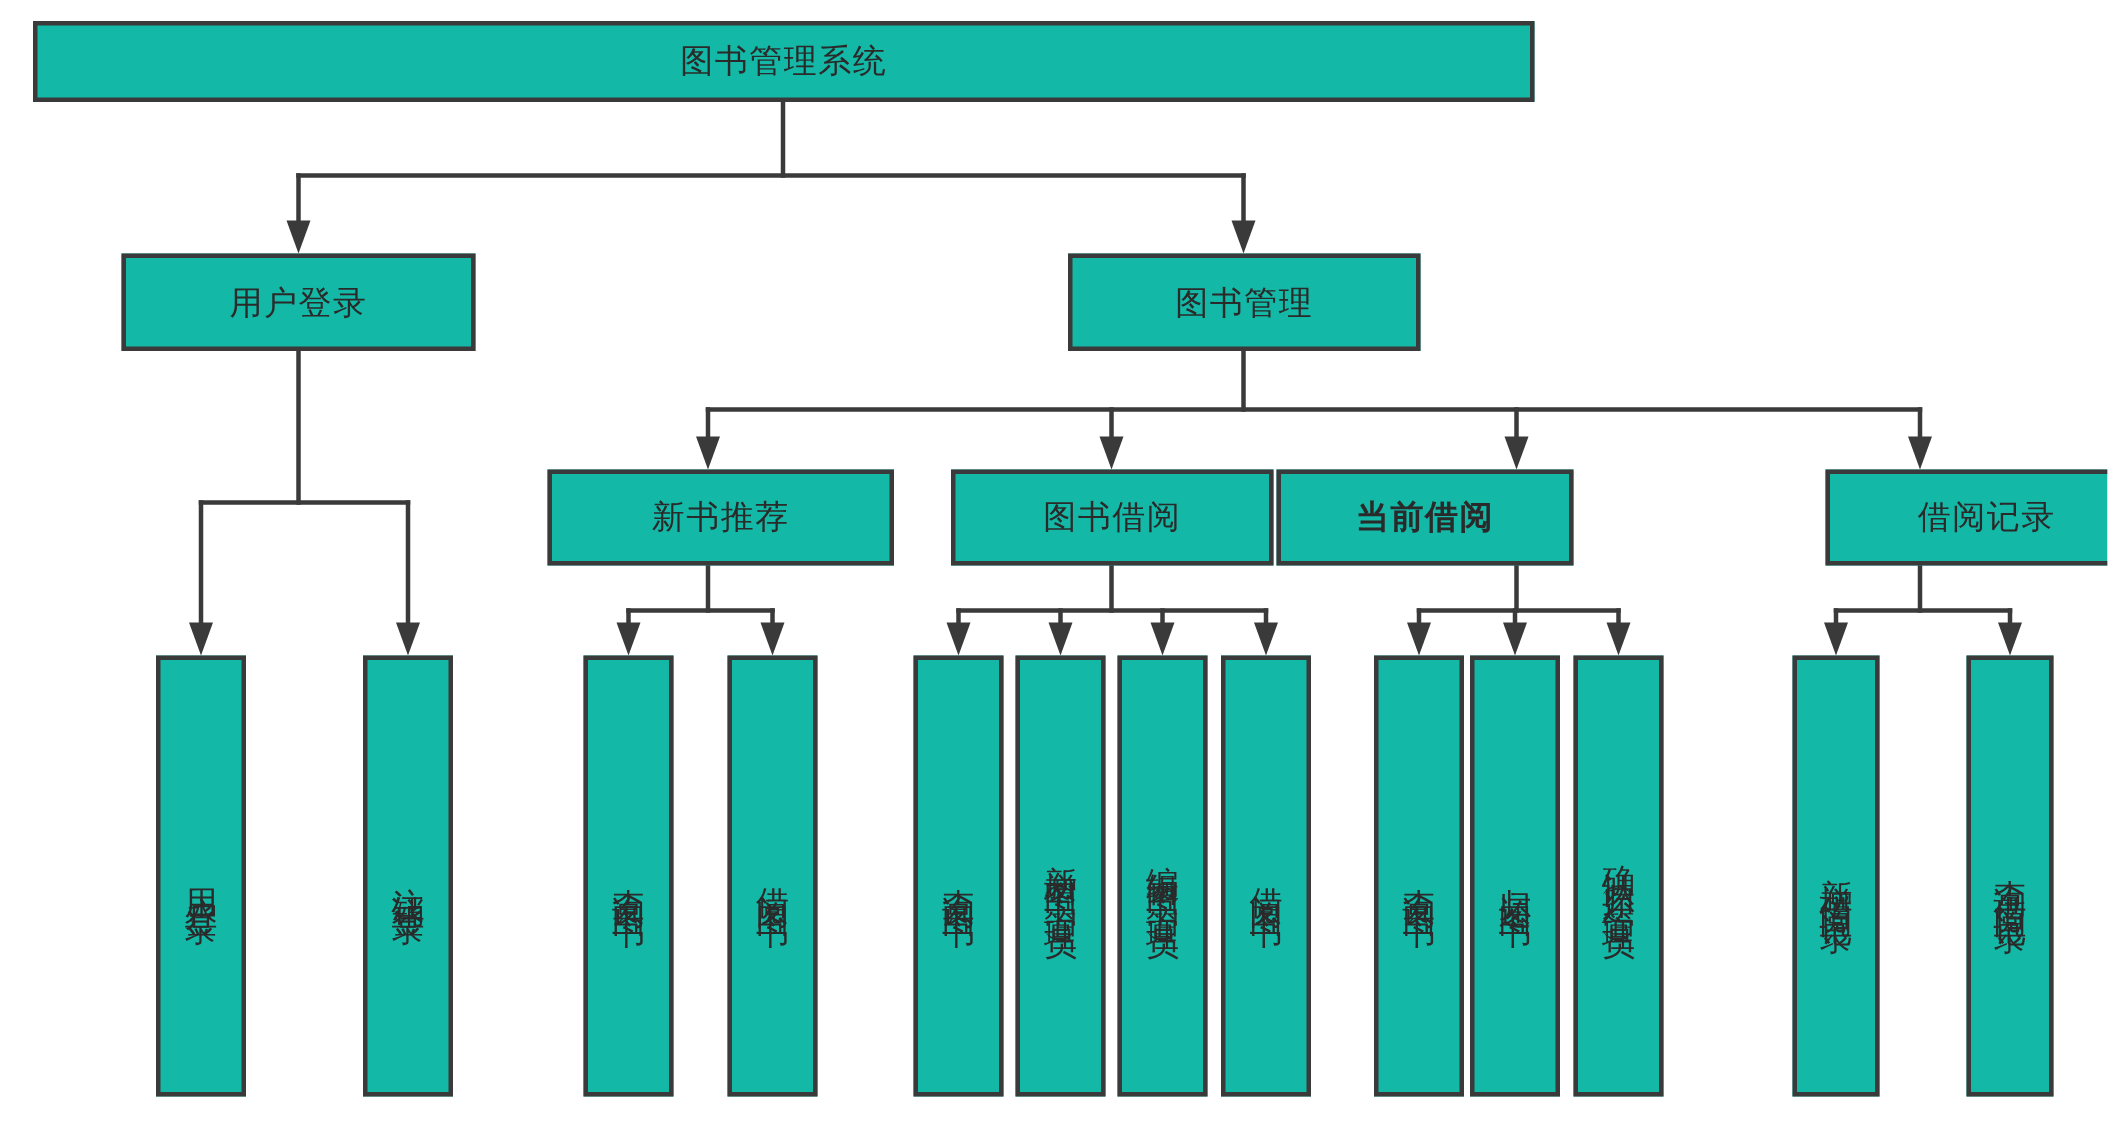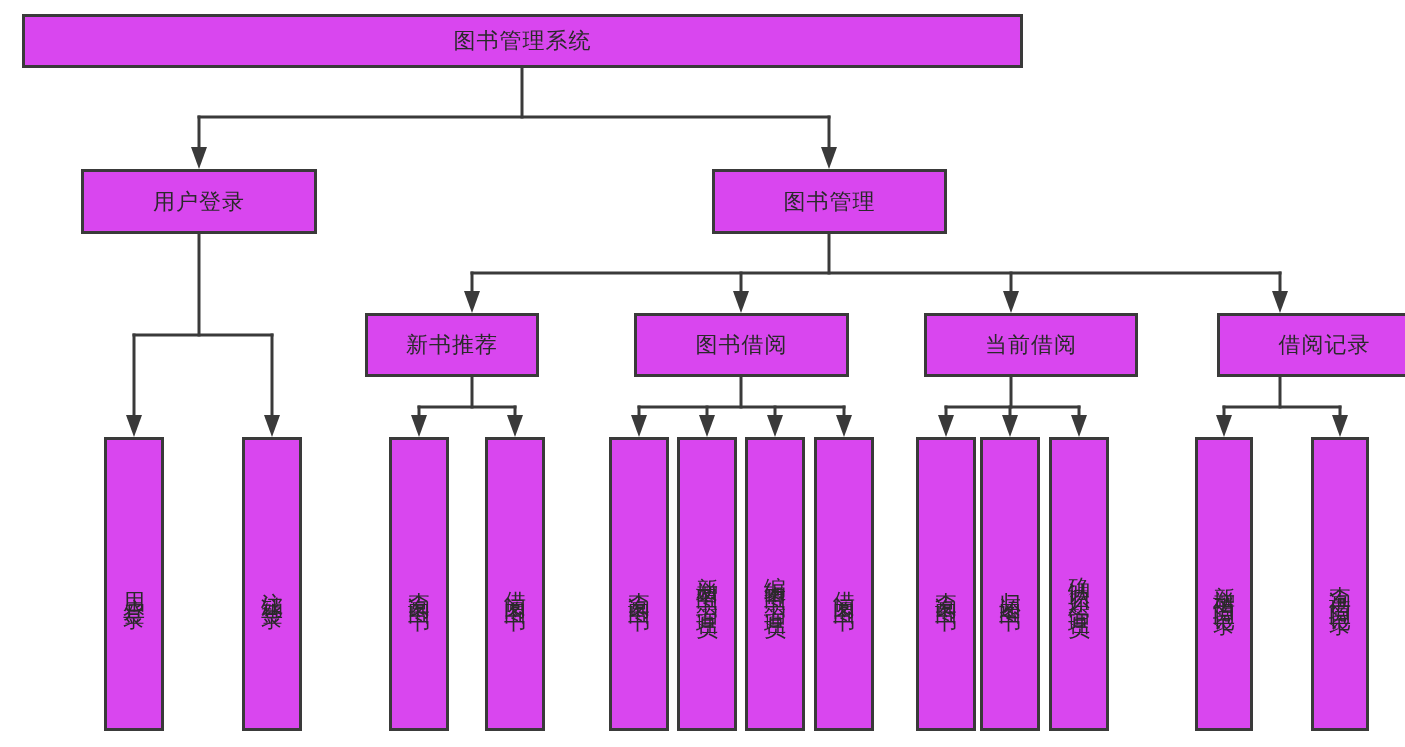--- a/index.html
+++ b/index.html
@@ -18,21 +18,21 @@
   .connectors {
     position: absolute;
     left: 0;
     top: 0;
     z-index: 1;
   }
   .node {
     position: absolute;
     box-sizing: border-box;
     border: 3px solid #3a3a3a;
-    background: #d946ef;
+    background: #14b8a6;
     display: flex;
     align-items: center;
     justify-content: center;
     color: #2a2a2a;
     font-size: 22px;
     letter-spacing: 1px;
     z-index: 2;
     text-align: center;
   }
   .node.leaf {
@@ -125,23 +125,23 @@
       <polygon points="1216,415 1232,415 1224,437"></polygon>
       <polygon points="1332,415 1348,415 1340,437"></polygon>
     </g>
   </svg>
 
   <div class="node" style="left:22px; top:14px; width:1001px; height:54px;">图书管理系统</div>
 
   <div class="node" style="left:81px; top:169px; width:236px; height:65px;">用户登录</div>
   <div class="node" style="left:712px; top:169px; width:235px; height:65px;">图书管理</div>
 
-  <div class="node" style="left:365px; top:313px; width:174px; height:64px;">新书推荐</div>
+  <div class="node" style="left:365px; top:313px; width:231px; height:64px;">新书推荐</div>
   <div class="node" style="left:634px; top:313px; width:215px; height:64px;">图书借阅</div>
-  <div class="node" style="left:924px; top:313px; width:214px; height:64px;">当前借阅</div>
+  <div class="node" style="left:851px; top:313px; width:198px; height:64px;font-weight:bold;">当前借阅</div>
   <div class="node" style="left:1173px; top:313px; width:215px; height:64px;margin-left:44px;">借阅记录</div>
 
   <div class="node leaf" style="left:104px; top:437px; width:60px; height:294px;">用户登录</div>
   <div class="node leaf" style="left:242px; top:437px; width:60px; height:294px;">注销登录</div>
 
   <div class="node leaf" style="left:389px; top:437px; width:60px; height:294px;">查询图书</div>
   <div class="node leaf" style="left:485px; top:437px; width:60px; height:294px;">借阅图书</div>
 
   <div class="node leaf" style="left:609px; top:437px; width:60px; height:294px;">查询图书</div>
   <div class="node leaf" style="left:677px; top:437px; width:60px; height:294px;">新增图书（管理员）</div>

